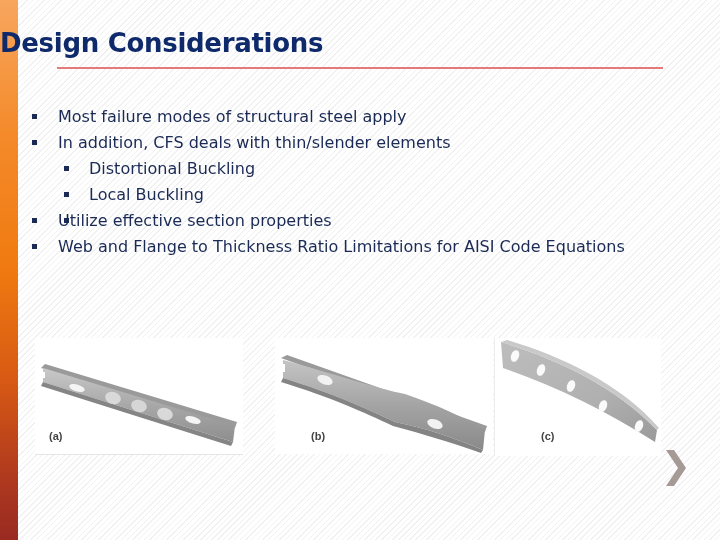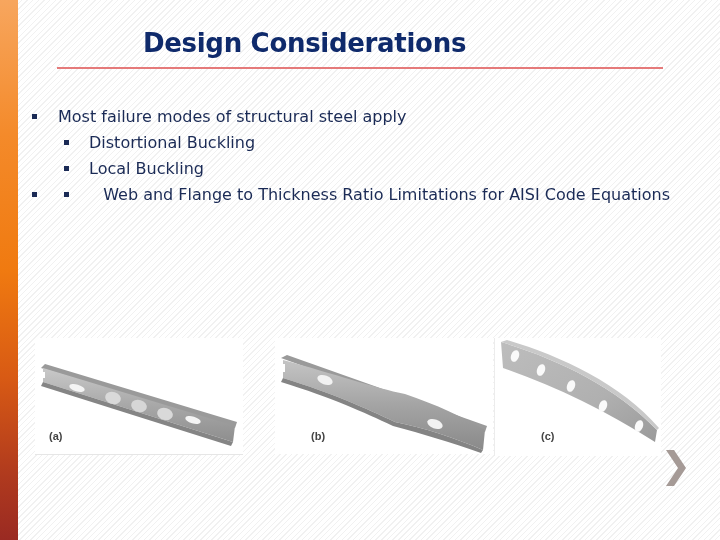--- a/index.html
+++ b/index.html
@@ -7,39 +7,39 @@
     width:720px; height:540px; position:relative; overflow:hidden;
     background-color:#ffffff;
     background-image: repeating-linear-gradient(135deg, #ffffff 0px, #ffffff 3px, #f1f1f1 3px, #f1f1f1 4px);
     font-family:"DejaVu Sans", sans-serif;
   }
   .side-bar {
     position:absolute; left:0; top:0; width:18px; height:540px;
     background: linear-gradient(to bottom, #f7a65e 0%, #f48a2a 25%, #f07a10 50%, #d85a14 70%, #b03a1e 88%, #9a2a22 100%);
   }
   .title {
-    position:absolute; left:0; top:28px; width:609px; text-align:center;
+    position:absolute; left:0; top:28px; width:609px; 
     font-family:"DejaVu Sans", sans-serif; font-weight:bold; font-size:26px;
     color:#0f2a6b; letter-spacing:-0.3px;
   }
   .title-rule {
     position:absolute; left:57px; top:67px; width:606px; height:2px;
     background:#e57a7a;
   }
   ul.bullets { position:absolute; left:30px; top:104px; margin:0; padding:0; list-style:none; width:640px; }
   ul.bullets li {
     position:relative; font-size:16px; line-height:26px; color:#1a2a55;
     padding-left:28px;
   }
   ul.bullets li.lvl2 { padding-left:59px; }
   ul.bullets li .bullet {
     position:absolute; left:2px; top:10px; width:5px; height:5px; background:#1a2a55;
   }
   ul.bullets li.lvl2 .bullet { left:34px; }
-  ul.bullets li.wrap { line-height:22px; padding-top:2px;text-align:right; }
+  ul.bullets li.wrap { line-height:22px; padding-top:2px; }
   .panel {
     position:absolute; background:#ffffff;
   }
   .panel-a { left:35px; top:338px; width:208px; height:116px; border-bottom:1px solid #e6e6e6; }
   .panel-b { left:275px; top:338px; width:218px; height:116px; }
   .panel-c { left:494px; top:338px; width:166px; height:118px; border-left:1px solid #ececec; }
   .panel svg { position:absolute; left:0; top:0; }
   .panel-label {
     position:absolute; font-size:11px; font-weight:bold; color:#444;
     font-family:"Liberation Sans", sans-serif;
@@ -51,25 +51,26 @@
 </head>
 <body>
 
 <div class="side-bar"></div>
 
 <div class="title">Design Considerations</div>
 <div class="title-rule"></div>
 
 <ul class="bullets">
   <li><span class="bullet"></span><span>Most failure modes of structural steel apply</span></li>
+  <li><span class="bullet"></span><span>In addition, CFS deals with thin/slender elements</span></li>
   <li class="lvl2"><span class="bullet"></span></li>
   <li class="lvl2"><span class="bullet"></span><span>Distortional Buckling</span></li>
   <li class="lvl2"><span class="bullet"></span><span>Local Buckling</span></li>
   <li class="lvl2"><span class="bullet"></span></li>
-  <li><span class="bullet"></span></li>
+  <li><span class="bullet"></span><span>Utilize effective section properties</span></li>
   <li class="wrap"><span class="bullet"></span><span>Web and Flange to Thickness Ratio Limitations for AISI Code Equations</span></li>
 </ul>
 
 <div class="panel panel-a">
   <svg width="208" height="116" viewBox="0 0 208 116">
     <defs>
       <linearGradient id="ga" x1="0" y1="0" x2="0" y2="1">
         <stop offset="0" stop-color="#c9c9c9"></stop>
           <stop offset="0.5" stop-color="#a8a8a8"></stop>
           <stop offset="1" stop-color="#8e8e8e"></stop>

